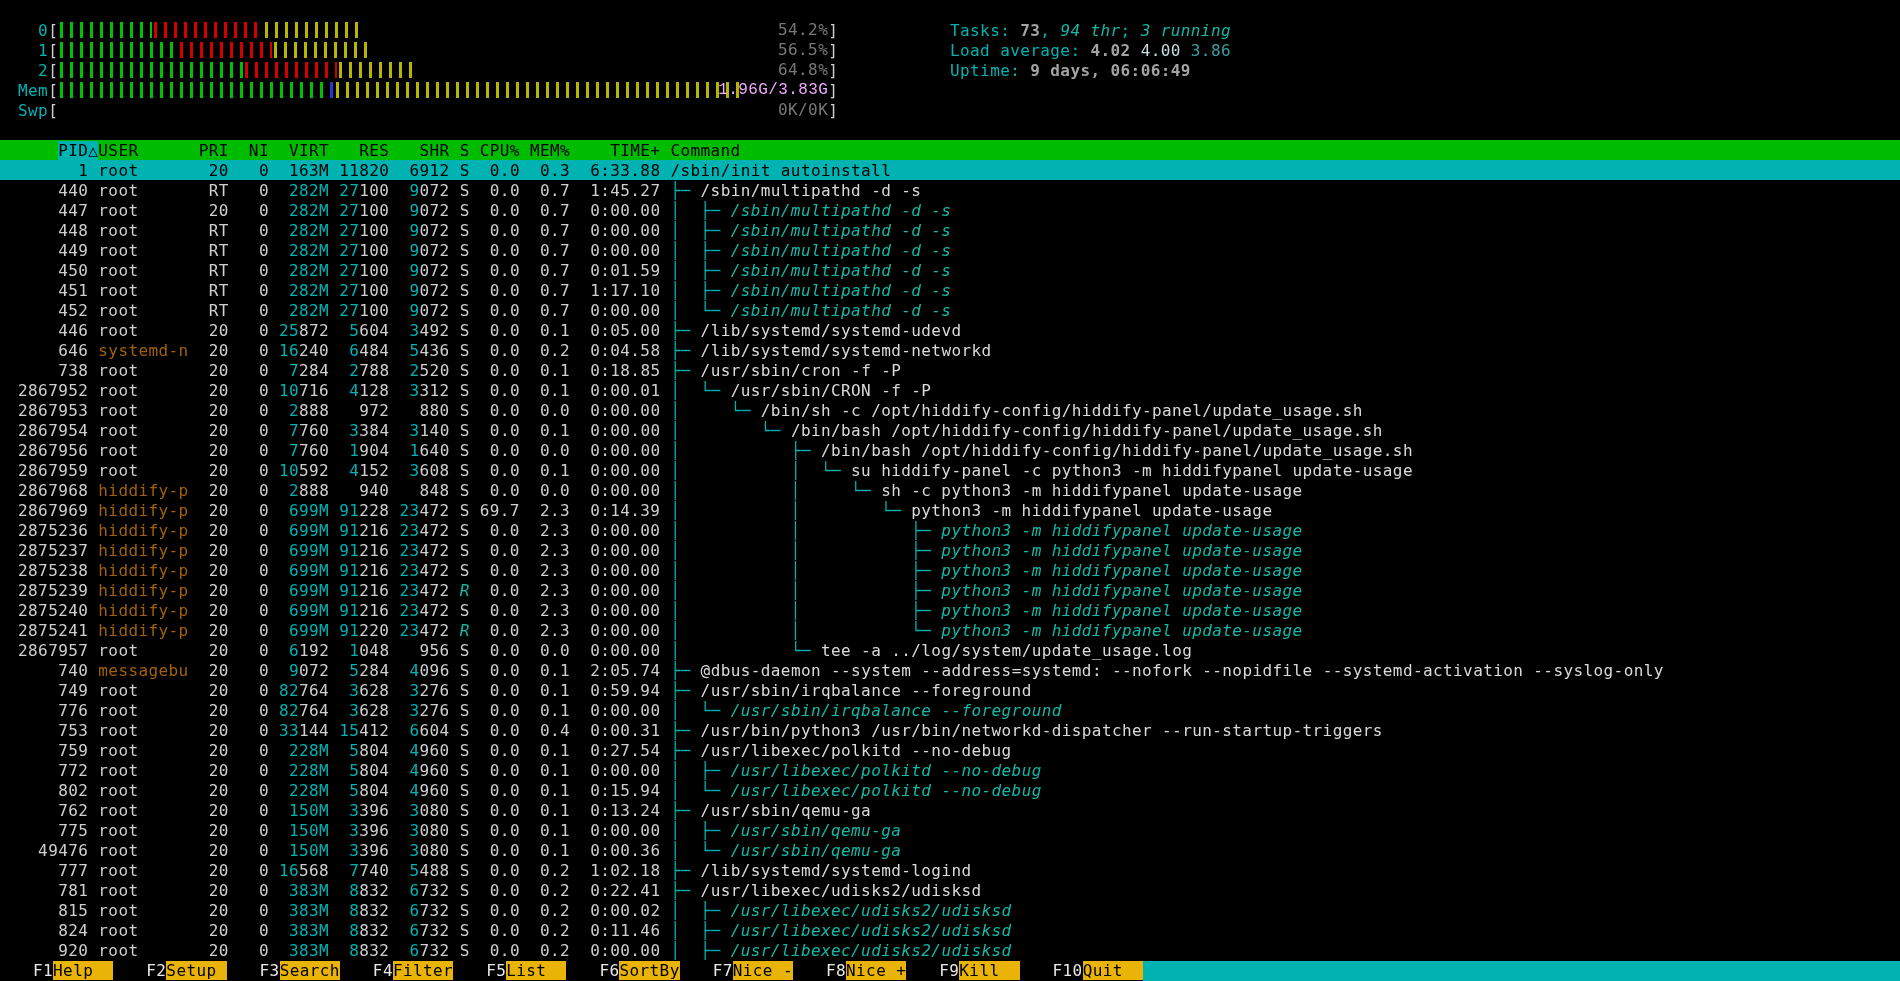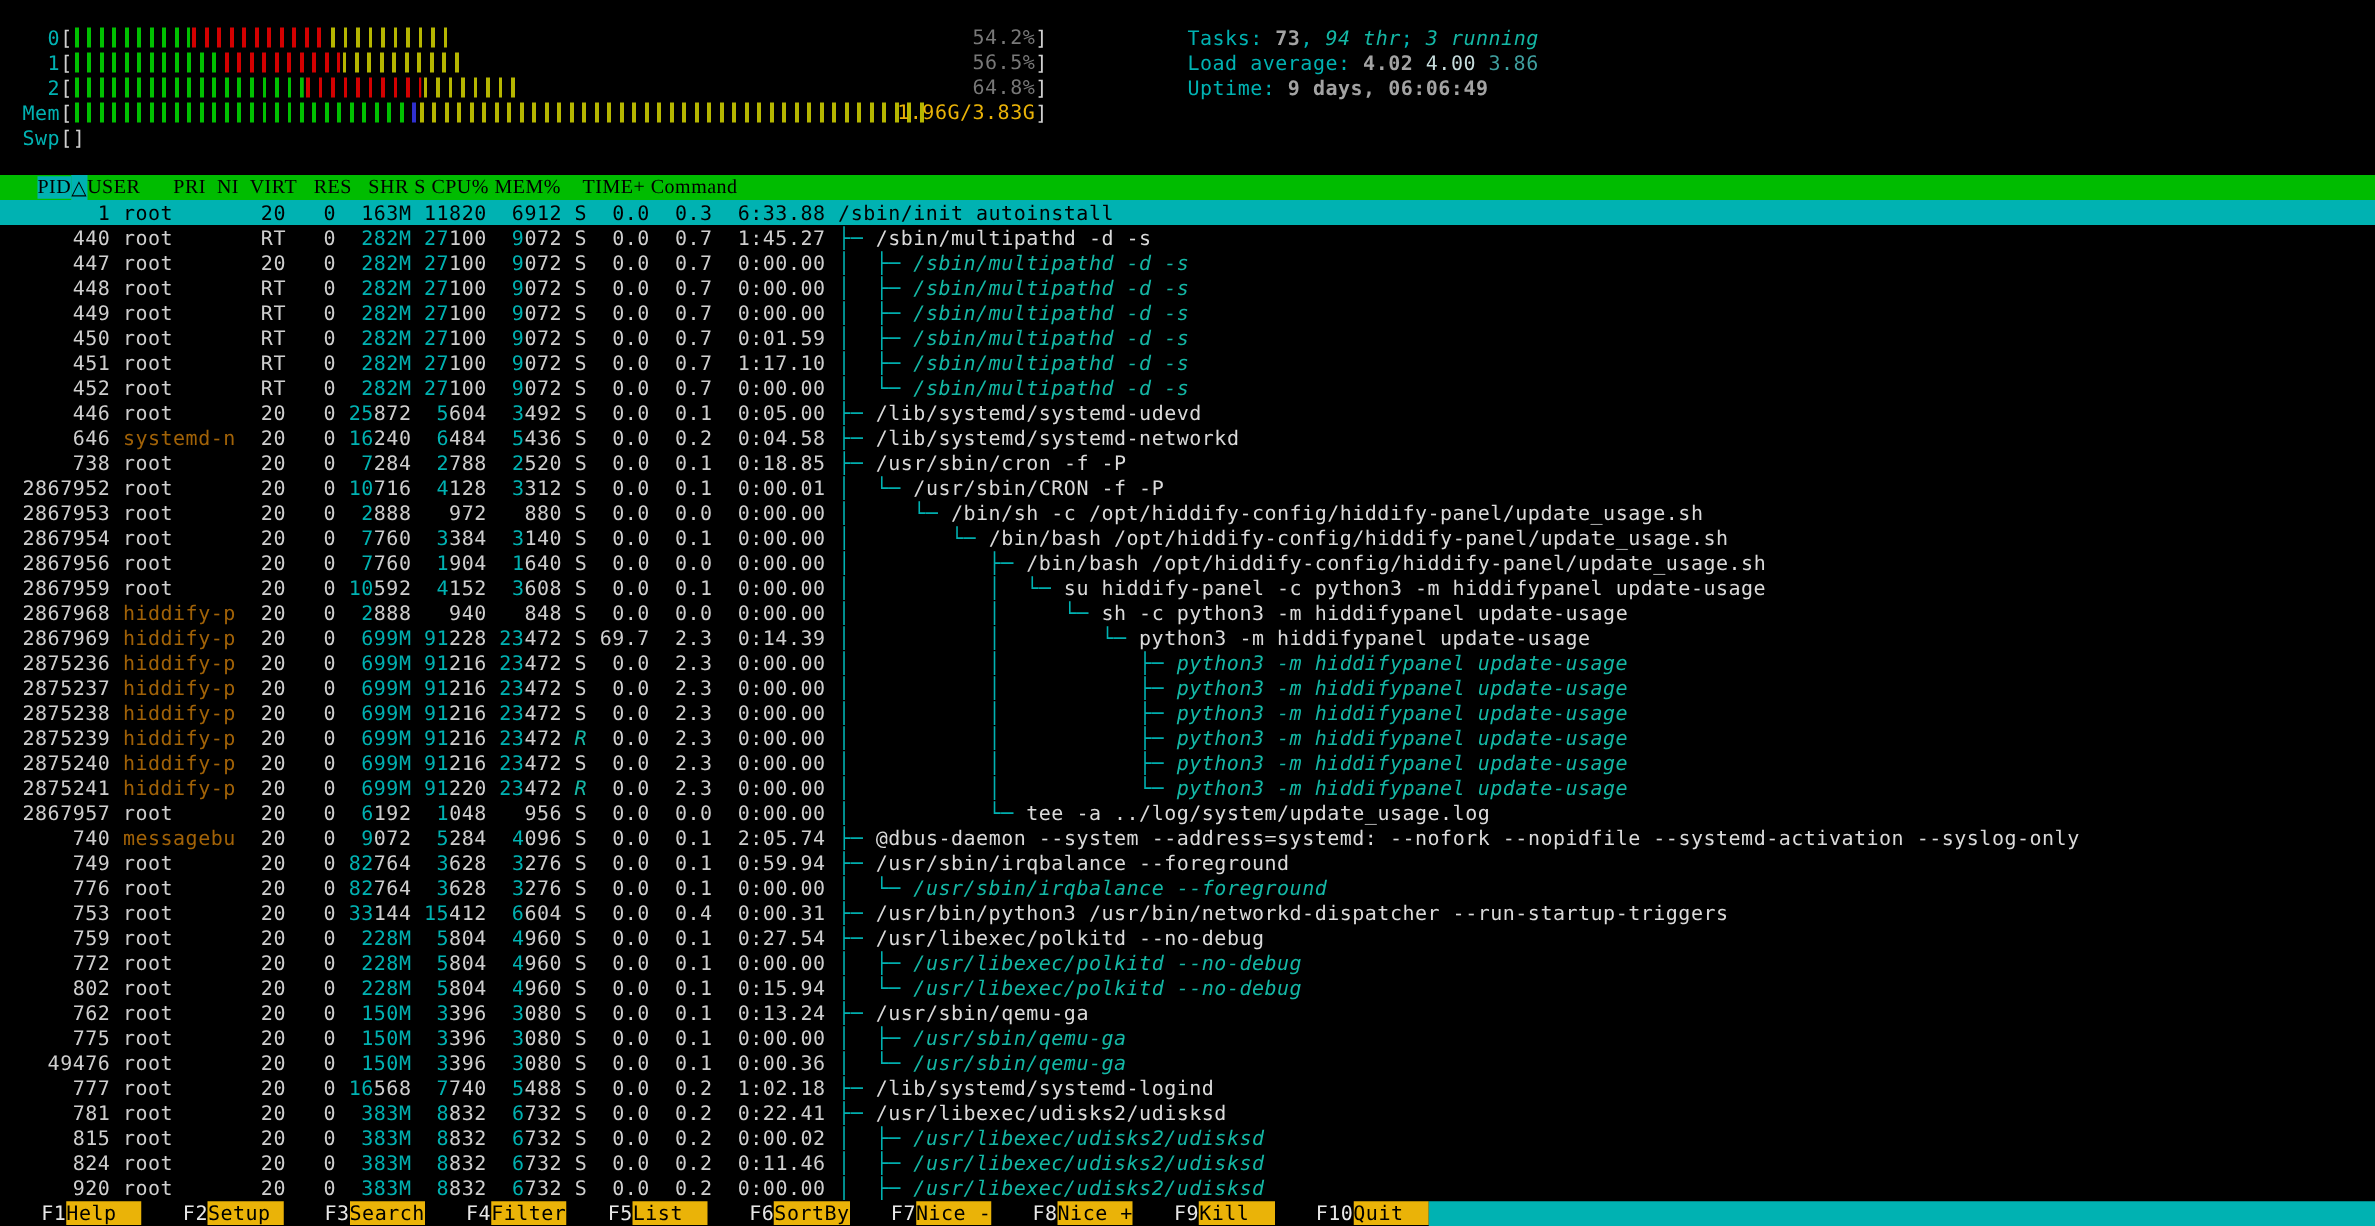--- a/index.html
+++ b/index.html
@@ -2,54 +2,54 @@
 <html><head>
 <meta charset="utf-8">
 <style>
   html,body{margin:0;padding:0;background:#000;}
   .term{position:relative;width:1900px;height:981px;background:#000;overflow:hidden;
         font-family:"DejaVu Sans Mono",monospace;font-size:16px;letter-spacing:.4px;
         color:#cfcfcf;}
   .line{position:absolute;left:0;width:1900px;height:20.02px;white-space:pre;
         padding-left:8px;box-sizing:border-box;display:flex;align-items:center;}
   .line span{white-space:pre;flex:none;}
-  .hdr-line{background:#00bc00;padding-left:8px;font-family:Liberation Serif, serif;}
+  .hdr-line{background:#00bc00;padding-left:8px;}
   .hdr-line span{color:#000;}
   .hsel{background:#00b2b2;}
   .sel{background:#00b2b2;}
   .sel span{color:#000 !important;}
   .fnbar{padding-left:0;}
   .fkey{color:#e8e8e8;padding-left:33px;}
   .flabel{background:#eab308;color:#000;}
   .ffill{flex:1 1 auto !important;background:#00b2b2;height:100%;}
   .c-def{color:#cfcfcf;}
   .c-cmd{color:#dadada;}
   .c-white{color:#a3a3a3;font-weight:700;}
   .c-cyan{color:#00b2b2;}
   .c-green{color:#14b8a6;font-style:italic;}
   .c-shadow{color:#a16207;}
   .c-dim{color:#787878;}
-  .c-mem{color:#eab308;}
+  .c-mem{color:#f0abfc;font-family:Liberation Mono, monospace;}
   .c-load5{color:#c6dcdc;}
   .c-load15{color:#3f9f9f;}
   .barbox{position:relative;width:770px;height:100%;}
   .seg{position:absolute;top:2px;bottom:2px;}
   .pct{position:absolute;right:0;top:0;height:20.02px;line-height:20.02px;}
   .rcol{position:absolute;left:950px;top:0;height:20.02px;display:flex;align-items:center;}
 </style>
 </head>
 <body>
 
 <div class="term" id="screen">
     <div class="line" style="top: 0px;"></div>
     <div class="line" style="top: 20.02px;"><span class="c-cyan">   0</span><span class="c-def">[</span><div class="barbox"><div class="seg" style="left: 0%; width: 12.2%; background: repeating-linear-gradient(90deg, transparent 0px, transparent 2px, rgb(0, 192, 0) 2px, rgb(0, 192, 0) 5px, transparent 5px, transparent 10px);"></div><div class="seg" style="left: 12.2%; width: 14.4%; background: repeating-linear-gradient(90deg, transparent 0px, transparent 2px, rgb(212, 0, 0) 2px, rgb(212, 0, 0) 5px, transparent 5px, transparent 10px);"></div><div class="seg" style="left: 26.6%; width: 12.9%; background: repeating-linear-gradient(90deg, transparent 0px, transparent 2px, rgb(182, 182, 0) 2px, rgb(182, 182, 0) 5px, transparent 5px, transparent 10px);"></div><span class="pct c-dim">54.2%</span></div><span class="c-def">]</span><span class="rcol"><span class="c-cyan">Tasks: </span><span class="c-white">73</span><span class="c-cyan">, </span><span class="c-green">94 thr</span><span class="c-cyan">; </span><span class="c-green">3 running</span></span></div>
     <div class="line" style="top: 40.04px;"><span class="c-cyan">   1</span><span class="c-def">[</span><div class="barbox"><div class="seg" style="left: 0%; width: 15.5%; background: repeating-linear-gradient(90deg, transparent 0px, transparent 2px, rgb(0, 192, 0) 2px, rgb(0, 192, 0) 5px, transparent 5px, transparent 10px);"></div><div class="seg" style="left: 15.5%; width: 12.3%; background: repeating-linear-gradient(90deg, transparent 0px, transparent 2px, rgb(212, 0, 0) 2px, rgb(212, 0, 0) 5px, transparent 5px, transparent 10px);"></div><div class="seg" style="left: 27.8%; width: 12.5%; background: repeating-linear-gradient(90deg, transparent 0px, transparent 2px, rgb(182, 182, 0) 2px, rgb(182, 182, 0) 5px, transparent 5px, transparent 10px);"></div><span class="pct c-dim">56.5%</span></div><span class="c-def">]</span><span class="rcol"><span class="c-cyan">Load average: </span><span class="c-white">4.02 </span><span class="c-load5">4.00 </span><span class="c-load15">3.86</span></span></div>
     <div class="line" style="top: 60.06px;"><span class="c-cyan">   2</span><span class="c-def">[</span><div class="barbox"><div class="seg" style="left: 0%; width: 24%; background: repeating-linear-gradient(90deg, transparent 0px, transparent 2px, rgb(0, 192, 0) 2px, rgb(0, 192, 0) 5px, transparent 5px, transparent 10px);"></div><div class="seg" style="left: 24%; width: 12.2%; background: repeating-linear-gradient(90deg, transparent 0px, transparent 2px, rgb(212, 0, 0) 2px, rgb(212, 0, 0) 5px, transparent 5px, transparent 10px);"></div><div class="seg" style="left: 36.2%; width: 9.9%; background: repeating-linear-gradient(90deg, transparent 0px, transparent 2px, rgb(182, 182, 0) 2px, rgb(182, 182, 0) 5px, transparent 5px, transparent 10px);"></div><span class="pct c-dim">64.8%</span></div><span class="c-def">]</span><span class="rcol"><span class="c-cyan">Uptime: </span><span class="c-white">9 days, 06:06:49</span></span></div>
     <div class="line" style="top: 80.08px;"><span class="c-cyan"> Mem</span><span class="c-def">[</span><div class="barbox"><div class="seg" style="left: 0%; width: 35%; background: repeating-linear-gradient(90deg, transparent 0px, transparent 2px, rgb(0, 192, 0) 2px, rgb(0, 192, 0) 5px, transparent 5px, transparent 10px);"></div><div class="seg" style="left: 35%; width: 0.8%; background: repeating-linear-gradient(90deg, transparent 0px, transparent 2px, rgb(48, 48, 208) 2px, rgb(48, 48, 208) 5px, transparent 5px, transparent 10px);"></div><div class="seg" style="left: 35.8%; width: 53%; background: repeating-linear-gradient(90deg, transparent 0px, transparent 2px, rgb(182, 182, 0) 2px, rgb(182, 182, 0) 5px, transparent 5px, transparent 10px);"></div><span class="pct c-mem">1.96G/3.83G</span></div><span class="c-def">]</span></div>
-    <div class="line" style="top: 100.1px;"><span class="c-cyan"> Swp</span><span class="c-def">[</span><span class="c-def">]</span></div>
+    <div class="line" style="top: 100.1px;"><span class="c-cyan"> Swp</span><span class="c-def">[</span><div class="barbox"><span class="pct c-dim">0K/0K</span></div><span class="c-def">]</span></div>
     <div class="line" style="top: 120.12px;"></div>
     <div class="line hdr-line" style="top: 140.14px;"><span>     </span><span class="hsel">PID</span><span class="hsel">△</span><span>USER     </span><span> </span><span>PRI</span><span> </span><span> NI</span><span> </span><span> VIRT</span><span> </span><span>  RES</span><span> </span><span>  SHR</span><span> </span><span>S</span><span> </span><span>CPU%</span><span> </span><span>MEM%</span><span> </span><span>   TIME+</span><span> </span><span>Command</span></div>
     <div class="line sel" style="top: 160.16px;"><span class="c-def">       1</span><span> </span><span class="c-def">root     </span><span> </span><span class="c-def"> 20</span><span> </span><span class="c-def">  0</span><span> </span><span> </span><span class="c-cyan">163M</span><span> </span><span></span><span class="c-cyan">11</span><span class="c-def">820</span><span> </span><span> </span><span class="c-cyan">6</span><span class="c-def">912</span><span> </span><span class="c-def">S</span><span> </span><span class="c-def"> 0.0</span><span> </span><span class="c-def"> 0.3</span><span> </span><span class="c-def"> 6:33.88</span><span> </span><span class="c-cmd">/sbin/init autoinstall</span></div>
     <div class="line" style="top: 180.18px;"><span class="c-def">     440</span><span> </span><span class="c-def">root     </span><span> </span><span class="c-def"> RT</span><span> </span><span class="c-def">  0</span><span> </span><span> </span><span class="c-cyan">282M</span><span> </span><span></span><span class="c-cyan">27</span><span class="c-def">100</span><span> </span><span> </span><span class="c-cyan">9</span><span class="c-def">072</span><span> </span><span class="c-def">S</span><span> </span><span class="c-def"> 0.0</span><span> </span><span class="c-def"> 0.7</span><span> </span><span class="c-def"> 1:45.27</span><span> </span><span class="c-cyan">├─ </span><span class="c-cmd">/sbin/multipathd -d -s</span></div>
     <div class="line" style="top: 200.2px;"><span class="c-def">     447</span><span> </span><span class="c-def">root     </span><span> </span><span class="c-def"> 20</span><span> </span><span class="c-def">  0</span><span> </span><span> </span><span class="c-cyan">282M</span><span> </span><span></span><span class="c-cyan">27</span><span class="c-def">100</span><span> </span><span> </span><span class="c-cyan">9</span><span class="c-def">072</span><span> </span><span class="c-def">S</span><span> </span><span class="c-def"> 0.0</span><span> </span><span class="c-def"> 0.7</span><span> </span><span class="c-def"> 0:00.00</span><span> </span><span class="c-cyan">│  ├─ </span><span class="c-green">/sbin/multipathd -d -s</span></div>
     <div class="line" style="top: 220.22px;"><span class="c-def">     448</span><span> </span><span class="c-def">root     </span><span> </span><span class="c-def"> RT</span><span> </span><span class="c-def">  0</span><span> </span><span> </span><span class="c-cyan">282M</span><span> </span><span></span><span class="c-cyan">27</span><span class="c-def">100</span><span> </span><span> </span><span class="c-cyan">9</span><span class="c-def">072</span><span> </span><span class="c-def">S</span><span> </span><span class="c-def"> 0.0</span><span> </span><span class="c-def"> 0.7</span><span> </span><span class="c-def"> 0:00.00</span><span> </span><span class="c-cyan">│  ├─ </span><span class="c-green">/sbin/multipathd -d -s</span></div>
     <div class="line" style="top: 240.24px;"><span class="c-def">     449</span><span> </span><span class="c-def">root     </span><span> </span><span class="c-def"> RT</span><span> </span><span class="c-def">  0</span><span> </span><span> </span><span class="c-cyan">282M</span><span> </span><span></span><span class="c-cyan">27</span><span class="c-def">100</span><span> </span><span> </span><span class="c-cyan">9</span><span class="c-def">072</span><span> </span><span class="c-def">S</span><span> </span><span class="c-def"> 0.0</span><span> </span><span class="c-def"> 0.7</span><span> </span><span class="c-def"> 0:00.00</span><span> </span><span class="c-cyan">│  ├─ </span><span class="c-green">/sbin/multipathd -d -s</span></div>
     <div class="line" style="top: 260.27px;"><span class="c-def">     450</span><span> </span><span class="c-def">root     </span><span> </span><span class="c-def"> RT</span><span> </span><span class="c-def">  0</span><span> </span><span> </span><span class="c-cyan">282M</span><span> </span><span></span><span class="c-cyan">27</span><span class="c-def">100</span><span> </span><span> </span><span class="c-cyan">9</span><span class="c-def">072</span><span> </span><span class="c-def">S</span><span> </span><span class="c-def"> 0.0</span><span> </span><span class="c-def"> 0.7</span><span> </span><span class="c-def"> 0:01.59</span><span> </span><span class="c-cyan">│  ├─ </span><span class="c-green">/sbin/multipathd -d -s</span></div>
     <div class="line" style="top: 280.29px;"><span class="c-def">     451</span><span> </span><span class="c-def">root     </span><span> </span><span class="c-def"> RT</span><span> </span><span class="c-def">  0</span><span> </span><span> </span><span class="c-cyan">282M</span><span> </span><span></span><span class="c-cyan">27</span><span class="c-def">100</span><span> </span><span> </span><span class="c-cyan">9</span><span class="c-def">072</span><span> </span><span class="c-def">S</span><span> </span><span class="c-def"> 0.0</span><span> </span><span class="c-def"> 0.7</span><span> </span><span class="c-def"> 1:17.10</span><span> </span><span class="c-cyan">│  ├─ </span><span class="c-green">/sbin/multipathd -d -s</span></div>
     <div class="line" style="top: 300.31px;"><span class="c-def">     452</span><span> </span><span class="c-def">root     </span><span> </span><span class="c-def"> RT</span><span> </span><span class="c-def">  0</span><span> </span><span> </span><span class="c-cyan">282M</span><span> </span><span></span><span class="c-cyan">27</span><span class="c-def">100</span><span> </span><span> </span><span class="c-cyan">9</span><span class="c-def">072</span><span> </span><span class="c-def">S</span><span> </span><span class="c-def"> 0.0</span><span> </span><span class="c-def"> 0.7</span><span> </span><span class="c-def"> 0:00.00</span><span> </span><span class="c-cyan">│  └─ </span><span class="c-green">/sbin/multipathd -d -s</span></div>

